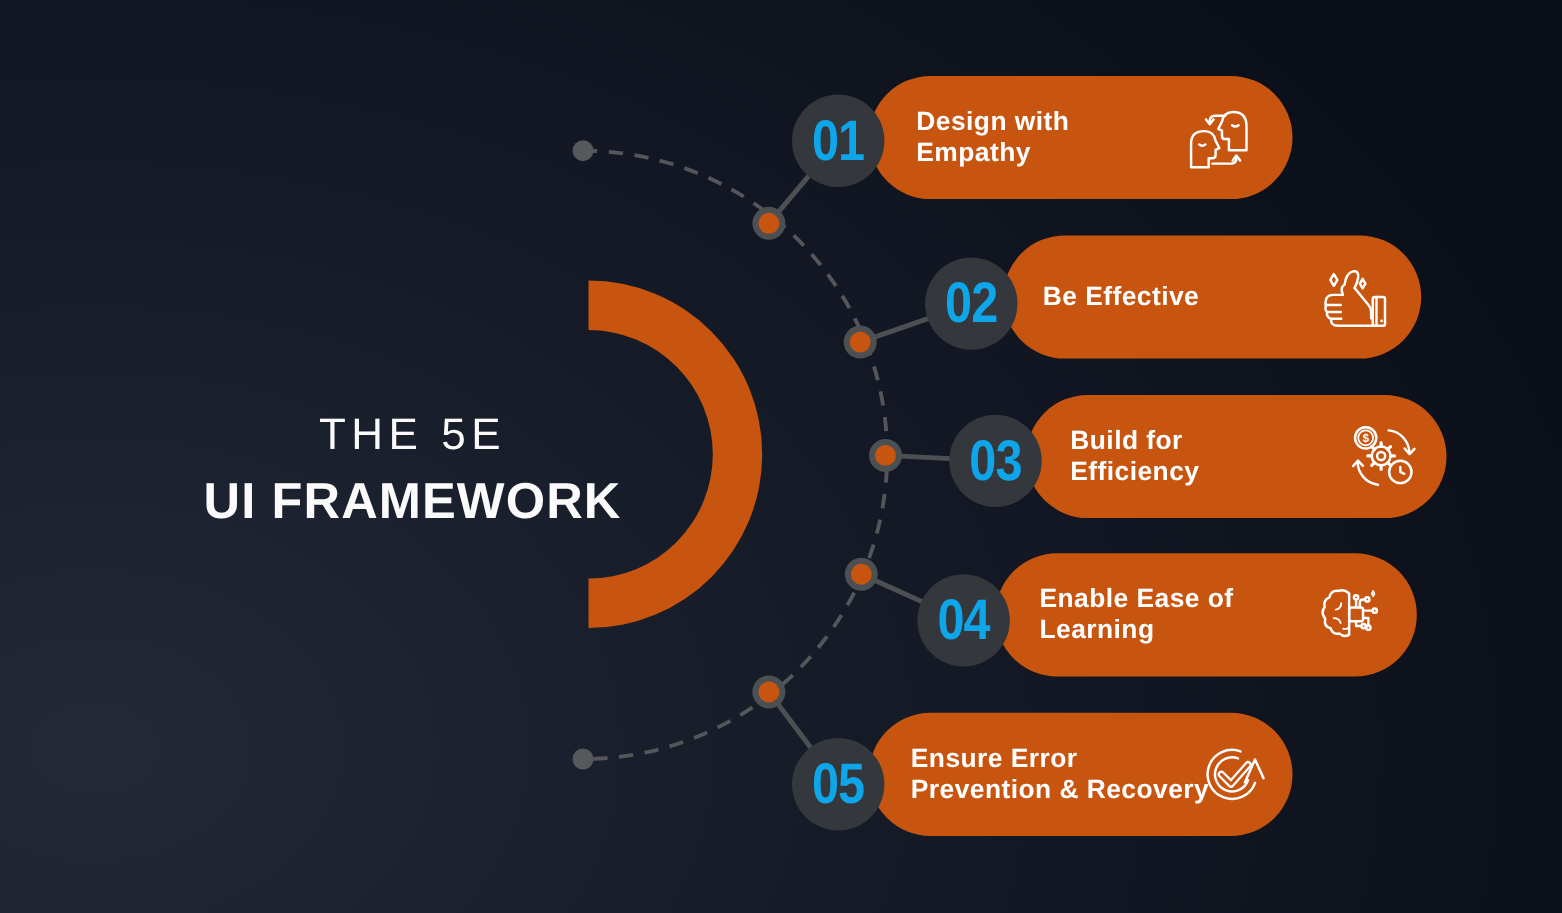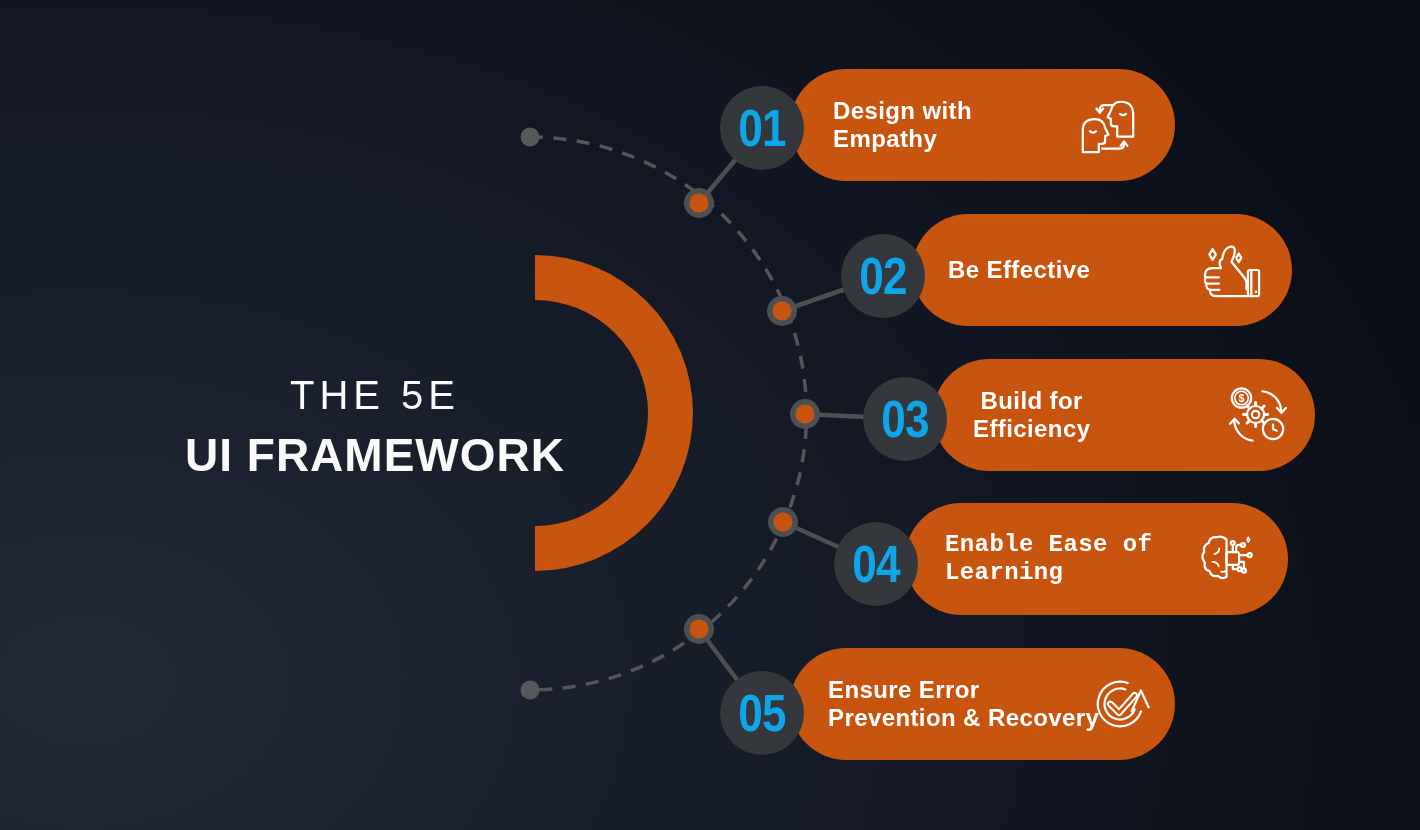--- a/index.html
+++ b/index.html
@@ -12,22 +12,22 @@
   
   .title{position:absolute;left:170px;top:372px;width:410px;text-align:center;z-index:2;color:#fafafa;}
   .title .t1{font-size:40px;font-weight:400;letter-spacing:5px;line-height:46px;}
   .title .t2{font-size:46px;font-weight:700;letter-spacing:1px;line-height:50px;margin-top:12px;}
   
   .pill{position:absolute;height:112px;background:#C8550F;border-radius:56px;z-index:2;
         display:flex;align-items:center;color:#fff;}
   .pill .label{font-size:24px;font-weight:700;letter-spacing:.4px;line-height:28px;}
   .p1{left:790px;top:69px;width:385px;padding-left:43px;box-sizing:border-box;}
   .p2{left:912px;top:214px;width:380px;padding-left:36px;box-sizing:border-box;text-align:center;}
-  .p3{left:933px;top:359px;width:382px;padding-left:40px;box-sizing:border-box;text-align:center;}
-  .p4{left:905px;top:503px;width:383px;padding-left:40px;box-sizing:border-box;font-family:Liberation Mono, monospace;}
+  .p3{left:933px;top:359px;width:382px;padding-left:40px;box-sizing:border-box;}
+  .p4{left:905px;top:503px;width:383px;padding-left:40px;box-sizing:border-box;}
   .p5{left:790px;top:648px;width:385px;padding-left:38px;box-sizing:border-box;}
   .pill-icon{position:absolute;top:50%;transform:translateY(-50%);width:62px;height:62px;}
   .i1{right:36px;} .i2{right:30px;} .i3{right:26px;} .i4{right:30px;} .i5{right:22px;}
   .pill-icon svg{width:100%;height:100%;display:block;}
   
   .numcircle{position:absolute;width:84px;height:84px;border-radius:50%;background:#34373B;z-index:3;
              display:flex;align-items:center;justify-content:center;color:#0ea5e9;}
   .numcircle span{display:inline-block;font-size:52px;font-weight:700;letter-spacing:-1px;transform:scaleX(.85);}
   .c1{left:720px;top:86px;} .c2{left:841px;top:234px;} .c3{left:863px;top:377px;}
   .c4{left:834px;top:522px;} .c5{left:720px;top:671px;}

